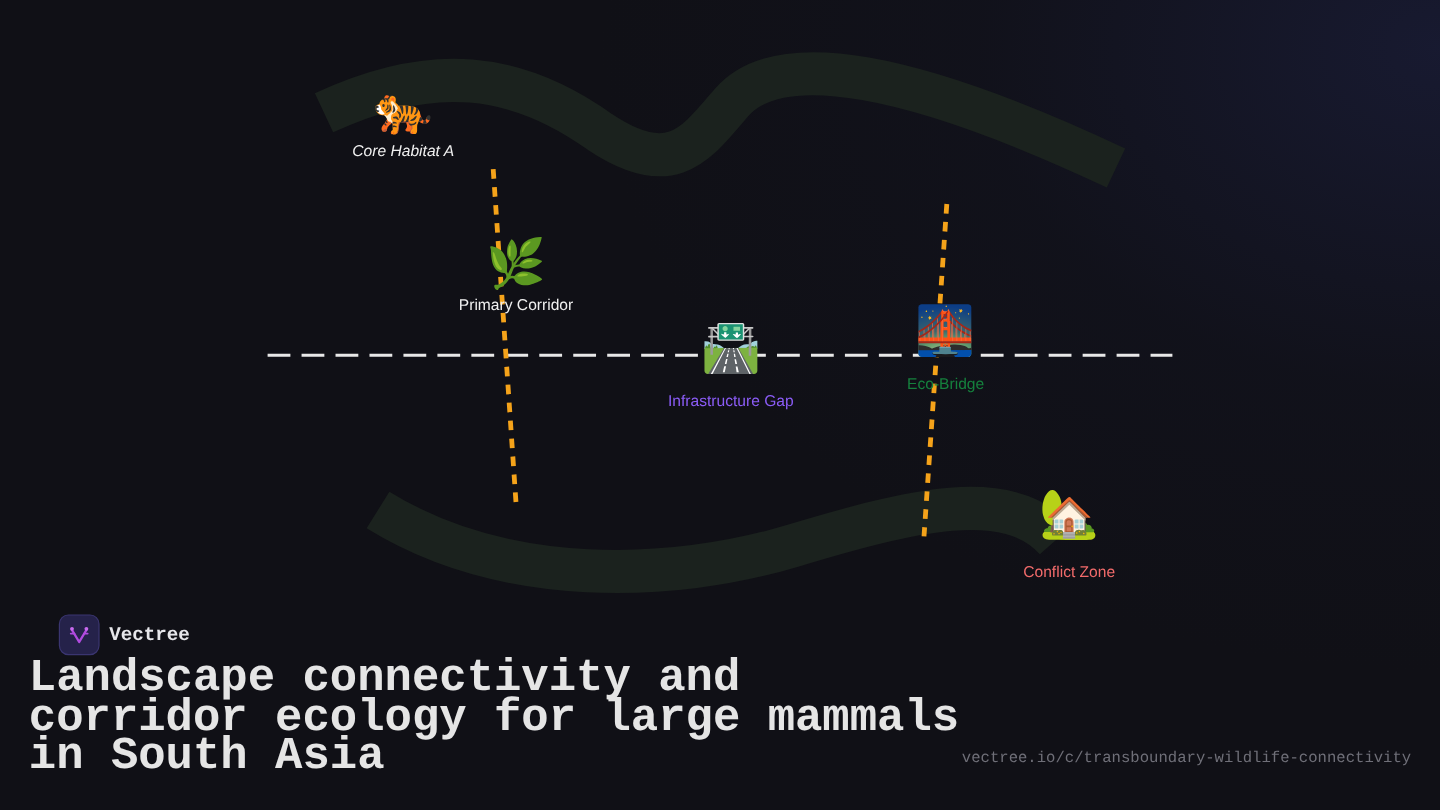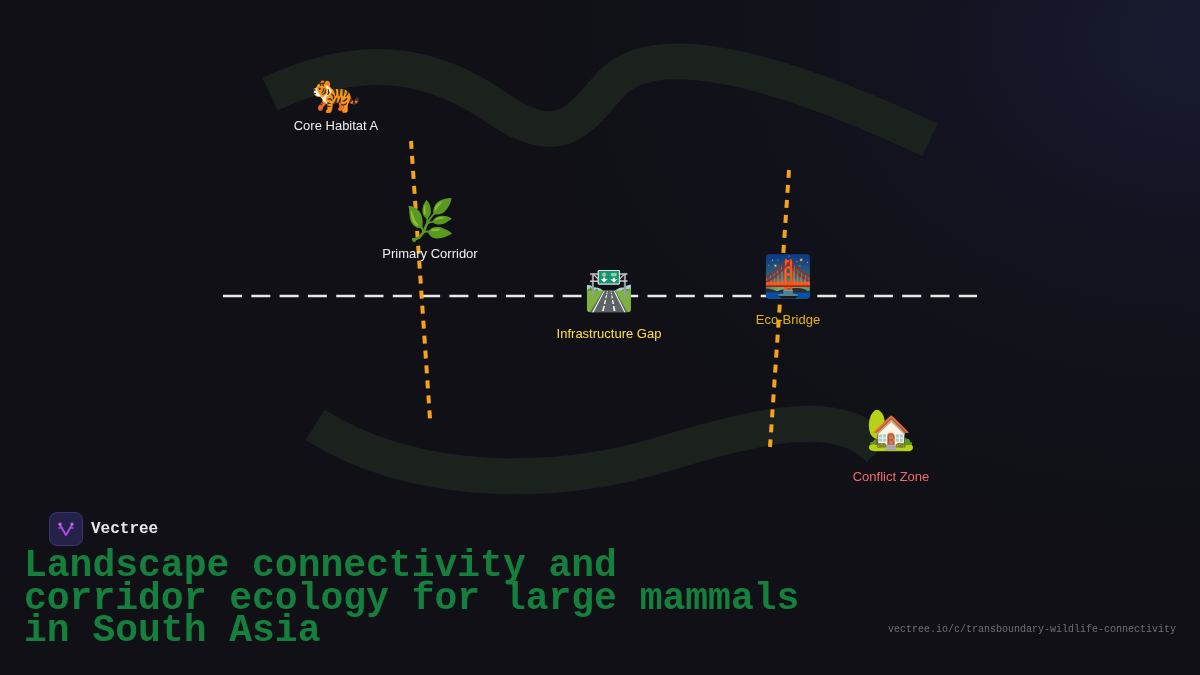--- a/index.html
+++ b/index.html
@@ -25,61 +25,61 @@
       background: #25224a; border: 1px solid #3a3570;
       display: flex; align-items: center; justify-content: center;
       box-sizing: border-box;
     }
     .brand-name {
       font-family: "Liberation Mono", monospace; font-weight: bold; font-size: 16px; color: #e6e6ea;
     }
     .title {
       position: absolute; left: 24px; top: 550px; margin: 0;
       font-family: "Liberation Mono", monospace; font-weight: bold;
-      font-size: 38px; line-height: 32.5px; color: #15803d; width: 780px;
+      font-size: 38px; line-height: 32.5px; color: #e5e5e5; width: 780px;
     }
     .url {
       position: absolute; right: 24px; top: 624px;
-      font-family: "Liberation Mono", monospace; font-size: 10px; color: #6f6f78;
+      font-family: "Liberation Mono", monospace; font-size: 13px; color: #6f6f78;
     }
   </style>
 </head>
 <body>
 
 <div class="bg-glow"></div>
 
 <svg class="map" width="1200" height="675" viewBox="0 0 1200 675">
 
   <path d="M 270 94 C 360 52, 430 60, 500 110 C 560 150, 580 120, 610 85 C 650 40, 760 60, 930 140" fill="none" stroke="#1b221e" stroke-width="36"></path>
   <path d="M 315 425 C 420 490, 560 485, 660 455 C 760 425, 840 405, 880 450" fill="none" stroke="#1b221e" stroke-width="36"></path>
 
   <line x1="223" y1="296" x2="977" y2="296" stroke="#e8e8e8" stroke-width="2.5" stroke-dasharray="19 9.3"></line>
 
   <line x1="411" y1="141" x2="430" y2="419" stroke="#f5a31a" stroke-width="4" stroke-dasharray="8 7"></line>
   <line x1="789" y1="170" x2="770" y2="447" stroke="#f5a31a" stroke-width="4" stroke-dasharray="8 7"></line>
 </svg>
 
 <div class="node" style="left:336px; top:68px;">
   <span class="emoji">🐅</span>
-  <span class="label" style="color:#f0f0f0;">Core Habitat A</span>
+  <span class="label" style="color:#f0f0f0;font-style:italic;">Core Habitat A</span>
 </div>
 
 <div class="node" style="left:430px; top:196px;">
   <span class="emoji">🌿</span>
   <span class="label" style="color:#f0f0f0;text-align:center;">Primary Corridor</span>
 </div>
 
 <div class="node" style="left:609px; top:266px;">
   <span class="emoji">🛣️</span>
-  <span class="label" style="color:#fde047; margin-top:12px;">Infrastructure Gap</span>
+  <span class="label" style="color:#8b5cf6; margin-top:12px;">Infrastructure Gap</span>
 </div>
 
 <div class="node" style="left:788px; top:252px;">
   <span class="emoji">🌉</span>
-  <span class="label" style="color:#eab308; margin-top:12px;">Eco-Bridge</span>
+  <span class="label" style="color:#15803d; margin-top:12px;">Eco-Bridge</span>
 </div>
 
 <div class="node" style="left:891px; top:405px;">
   <span class="emoji">🏡</span>
   <span class="label" style="color:#f26b6b; margin-top:16px;">Conflict Zone</span>
 </div>
 
 <div class="brand">
   <div class="brand-logo">
     <svg width="20" height="20" viewBox="0 0 20 20">

